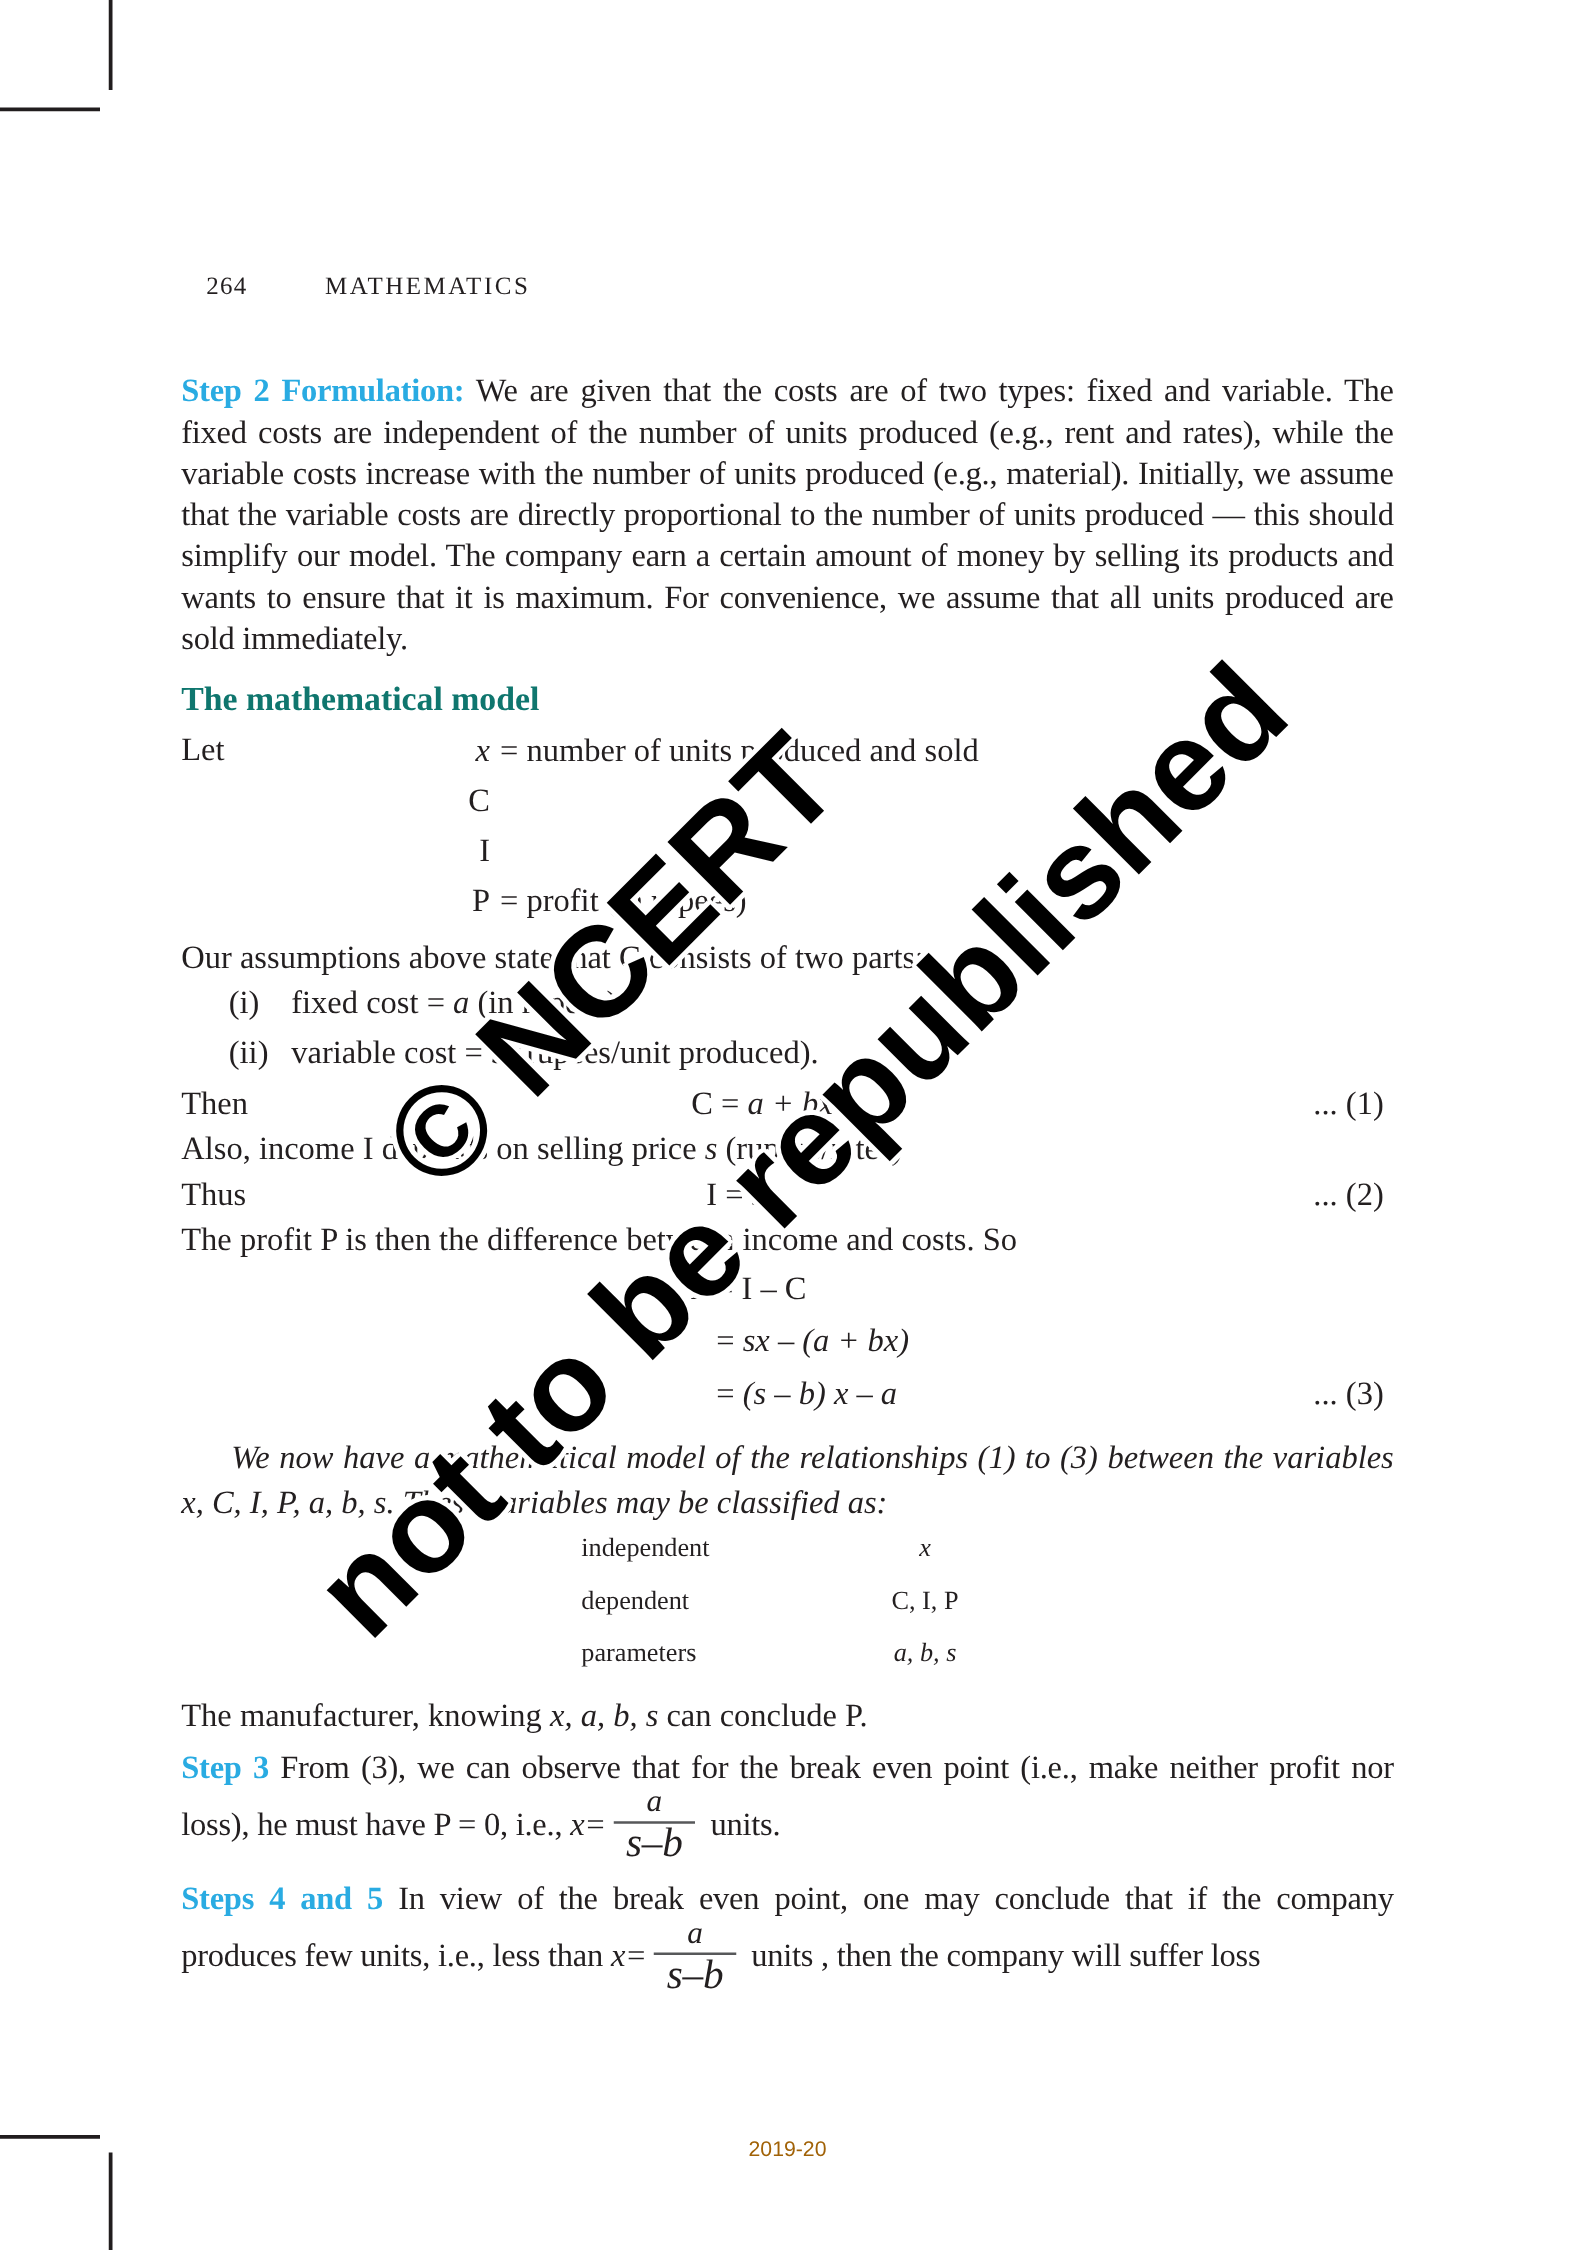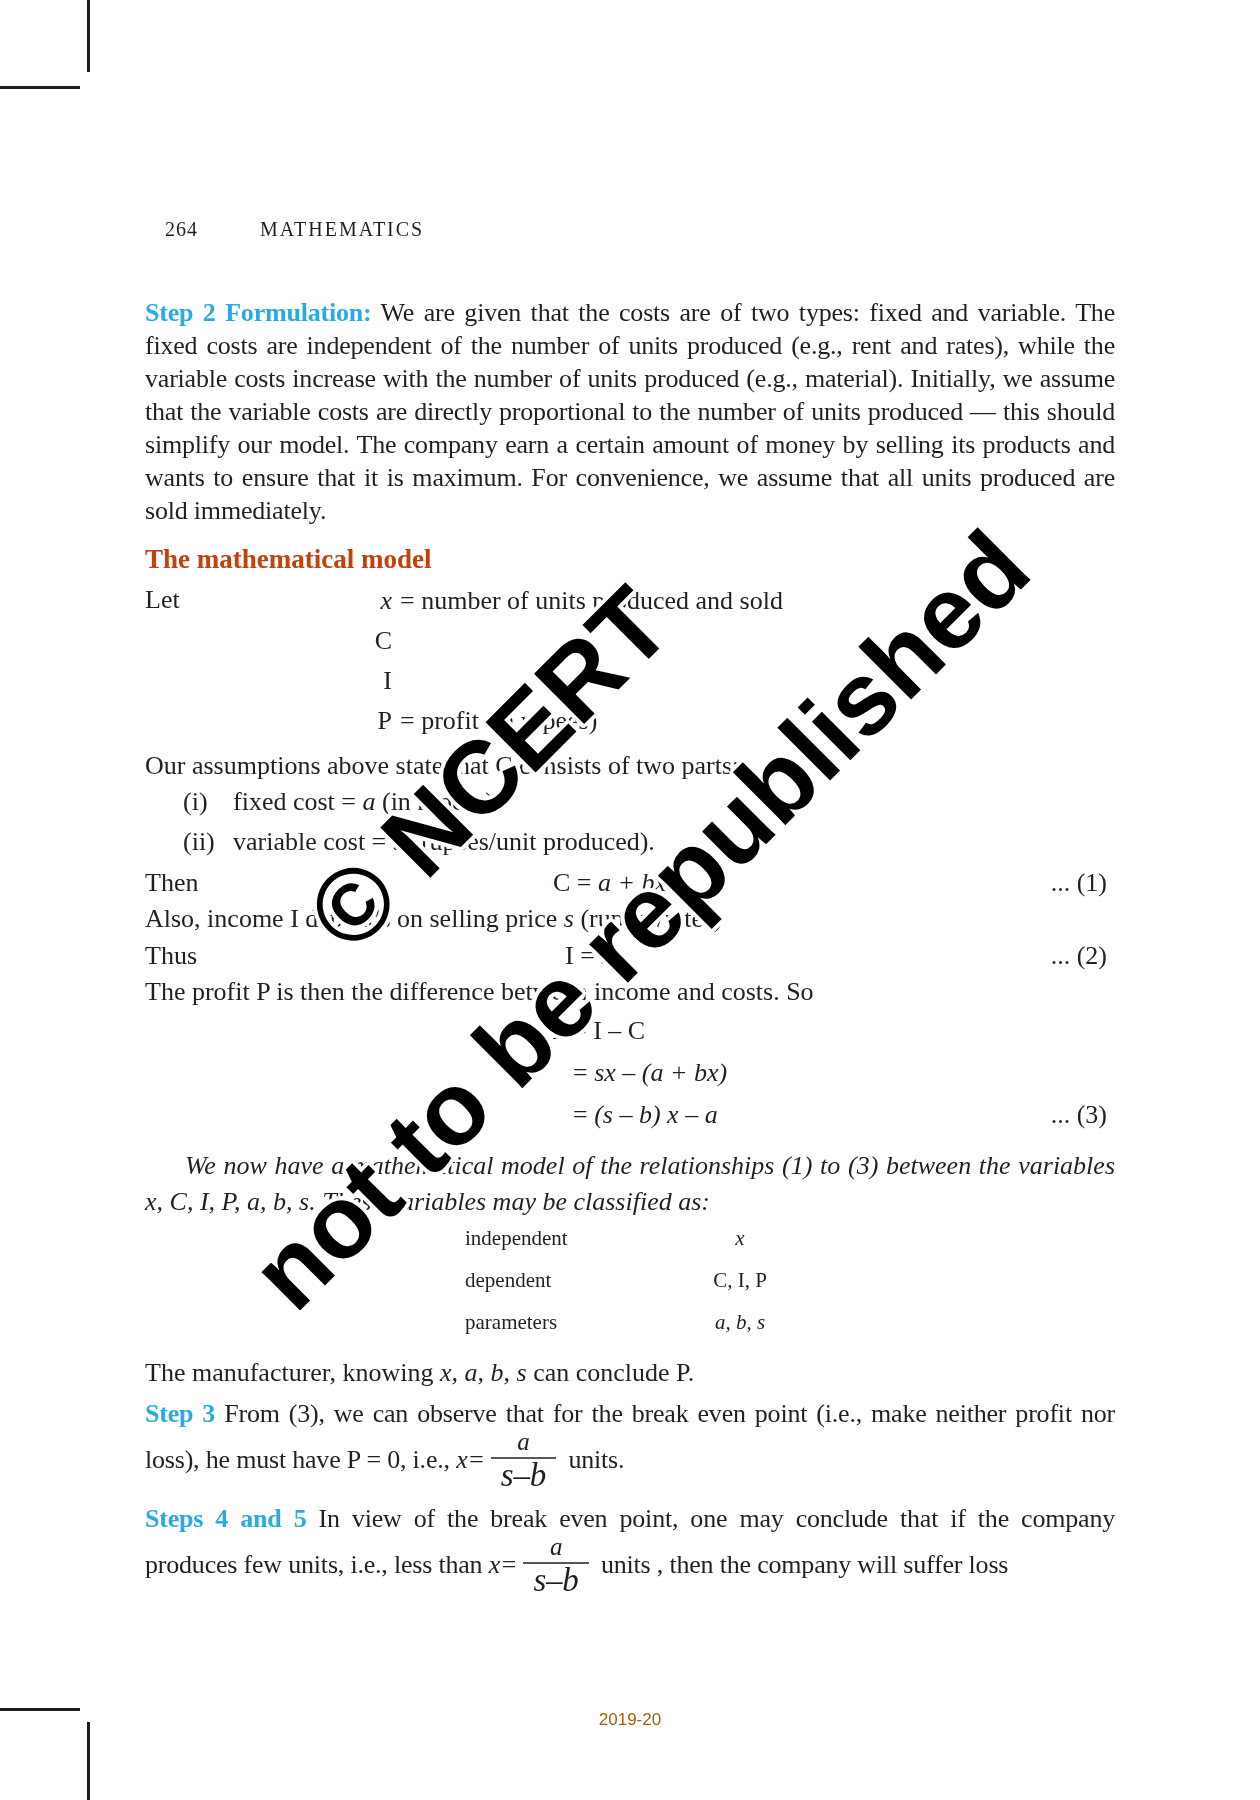--- a/index.html
+++ b/index.html
@@ -22,21 +22,21 @@
   .runhead { display:flex; align-items:baseline; padding-left:20px;
     font-size:20px; letter-spacing:1px; height:26px; margin-bottom:52px; }
   .runhead .pgnum { margin-right:62px; }
   .runhead .book { letter-spacing:2px; }
 
   .para { font-size:26px; line-height:33px; text-align:justify;
     letter-spacing:-0.2px; margin:0; }
   .lead { font-weight:bold; color:#29abe2; }
   .iv { font-style:italic; }
 
-  h2.model { font-size:27px; line-height:32px; font-weight:bold; color:#c2410c;
+  h2.model { font-size:27px; line-height:32px; font-weight:bold; color:#0f766e;
     margin:16px 0 6px 0; }
 
   .defs { position:relative; font-size:26px; }
   .defs .let { position:absolute; left:0; top:4px; }
   .def-line { height:40px; padding-left:225px; display:flex; align-items:center; }
   .def-line .dvar { display:inline-block; min-width:22px; text-align:right; margin-right:8px; }
 
   .simple { font-size:26px; line-height:33px; margin:8px 0 0 0; }
 
   .li { height:40px; display:flex; align-items:center; padding-left:38px; font-size:26px; }

